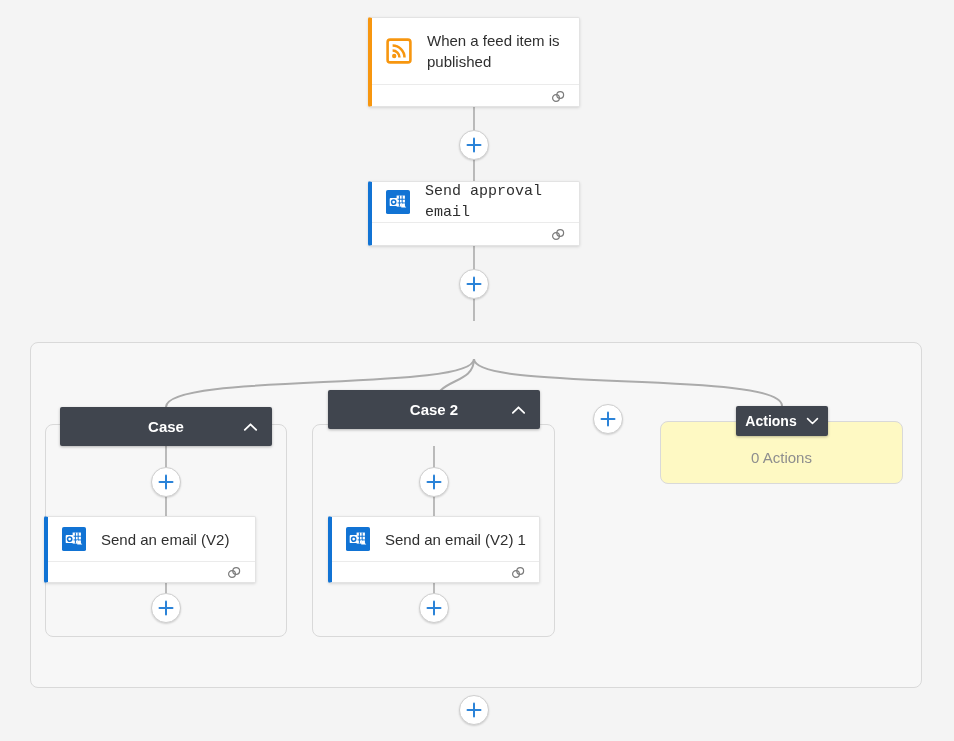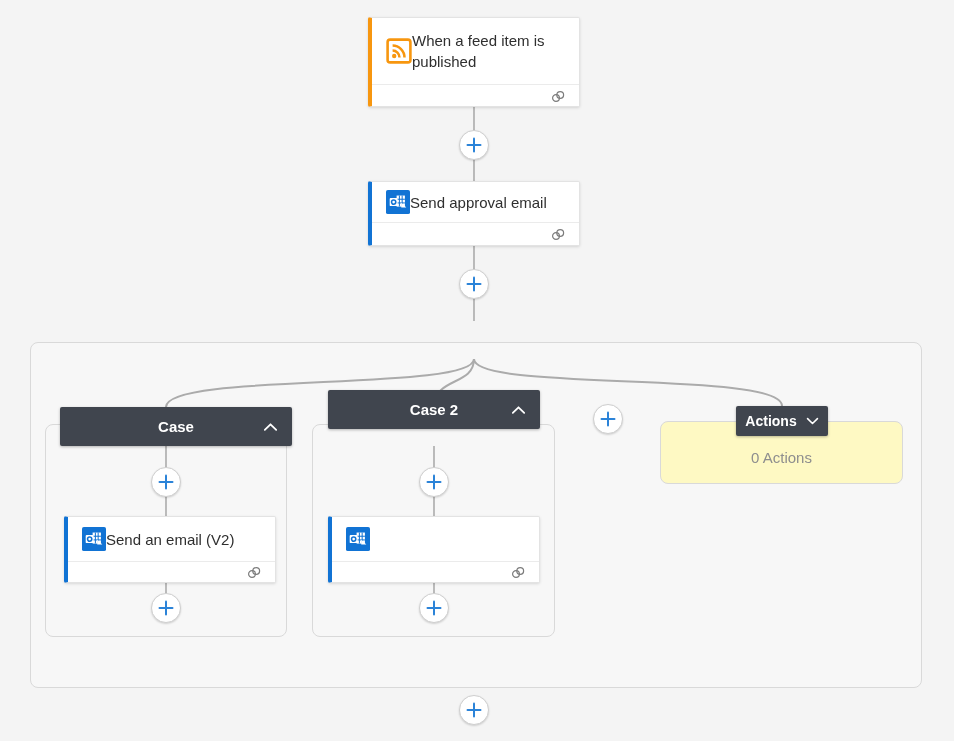--- a/index.html
+++ b/index.html
@@ -32,26 +32,26 @@
   .card {
     position:absolute; width:212px; background:#fff;
     border:1px solid #e3e3e3; border-radius:2px;
     box-shadow:0 1px 3px rgba(0,0,0,.13);
     cursor:pointer;
   }
   .card.accent-trigger { border-left:4px solid var(--trigger-accent,#f7960f); }
   .card.accent-action  { border-left:4px solid var(--action-accent,#1173d4); }
   .card-trigger  { left:368px; top:17px;  height:90px; }
   .card-approval { left:368px; top:181px; height:65px; }
-  .card-email1   { left:64px;  top:516px; height:67px; }
+  .card-email1   { left:44px;  top:516px; height:67px; }
   .card-email2   { left:328px; top:516px; height:67px; }
 
-  .card-title-row { display:flex; align-items:center; padding:0 10px 0 14px; }
+  .card-title-row { display:flex; align-items:center; gap:15px; padding:0 10px 0 14px; }
   .card-trigger  .card-title-row { height:66px; align-items:center; }
-  .card-approval .card-title-row { height:40px; }
+  .card-approval .card-title-row { height:40px;font-family:Liberation Mono, monospace; }
   .card-email1 .card-title-row, .card-email2 .card-title-row { height:44px; }
   .card-title { font-size:15px; color:#2f2f2f; line-height:21px; }
   .card-trigger .card-title { width:150px; }
 
   .card-footer {
     border-top:1px solid #ebebeb; display:flex; align-items:center;
     justify-content:flex-end; padding-right:13px;
   }
   .card-trigger  .card-footer { height:23px; }
   .card-approval .card-footer { height:24px; }
@@ -64,21 +64,21 @@
   .tile { flex:0 0 auto; display:block; }
 
   
   .scope-header {
     position:absolute; background:var(--scope-header,#40454e); color:#fff;
     display:flex; align-items:center; border-radius:2px;
     box-shadow:0 1px 3px rgba(0,0,0,.28); cursor:pointer;
     font-size:15px; font-weight:700;
   }
   .header-switch { left:368px; top:321px; width:212px; height:38px; padding:0 14px 0 20px; gap:15px; }
-  .header-case1  { left:60px;  top:407px; width:232px; height:39px; justify-content:center; }
+  .header-case1  { left:60px;  top:407px; width:212px; height:39px; justify-content:center; }
   .header-case2  { left:328px; top:390px; width:212px; height:39px; justify-content:center; }
   .header-default{ left:736px; top:406px; width:92px;  height:30px; justify-content:center; gap:9px; font-size:14px;}
   .scope-header .spacer { flex:1; }
   .chevron { display:block; }
   .chevron polyline { stroke:#fff; stroke-width:1.8; fill:none; stroke-linecap:round; stroke-linejoin:round; }
   .hdr-chevron-abs { position:absolute; right:14px; top:50%; transform:translateY(-50%); }
 
   .switch-glyph rect  { stroke:#fff; fill:none; stroke-width:1.4px; }
   .switch-glyph .dot  { fill:#fff; stroke:none; }
 
@@ -253,20 +253,21 @@
         <rect class="ol-bg" width="26" height="26" rx="2"></rect>
         <rect class="ol-white" x="11.5" y="6" width="9" height="12"></rect>
         <line class="ol-line" x1="14.5" y1="6" x2="14.5" y2="18"></line>
         <line class="ol-line" x1="17.5" y1="6" x2="17.5" y2="18"></line>
         <line class="ol-line" x1="11.5" y1="10" x2="20.5" y2="10"></line>
         <line class="ol-line" x1="11.5" y1="14" x2="20.5" y2="14"></line>
         <path class="ol-white" d="M16.5 13.5l5.5 5.5h-5.5z"></path>
         <rect class="ol-white" x="4" y="8.8" width="8.6" height="8.6" rx="1"></rect>
         <circle class="ol-ring" cx="8.3" cy="13.1" r="2.3"></circle>
       </svg>
+      <span class="card-title">Send an email (V2) 1</span>
     </div>
     <div class="card-footer">
       <svg class="conn-icon" width="16" height="13" viewBox="0 0 16 13">
         <circle cx="6" cy="8" r="3.4"></circle>
           <circle cx="10.2" cy="5" r="3.4"></circle>
       </svg>
     </div>
   </div>
 
   <button class="plus" style="left:151px;top:593px;">

